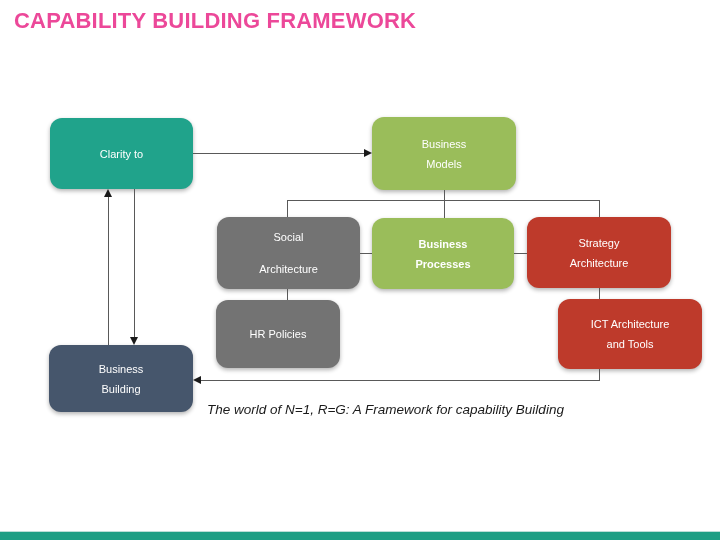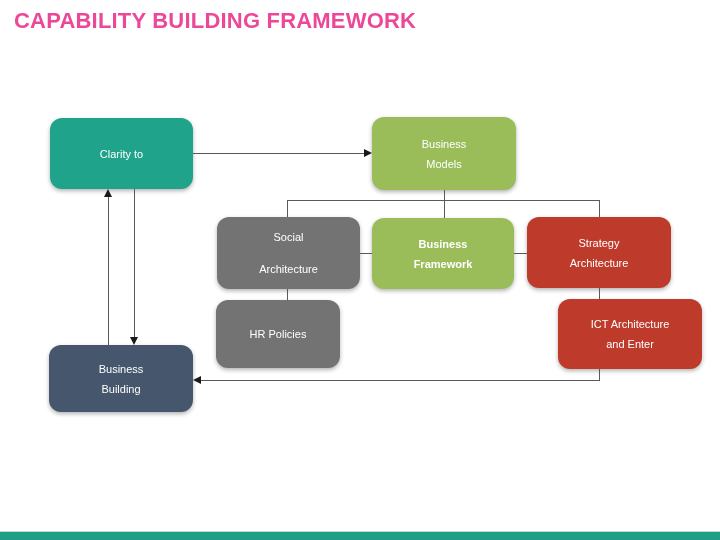--- a/index.html
+++ b/index.html
@@ -65,32 +65,32 @@
   <div class="node green n-models">
     <span>Business</span>
     <span>Models</span>
   </div>
   <div class="node orange n-social">
     <span>Social</span>
     <span>Architecture</span>
   </div>
   <div class="node green bold-label n-processes">
     <span>Business</span>
-    <span>Framework</span>
+    <span>Processes</span>
   </div>
   <div class="node red n-technical">
     <span>Strategy</span>
     <span>Architecture</span>
   </div>
   <div class="node orange n-hr">
     <span>HR Policies</span>
   </div>
   <div class="node red n-ict">
     <span>ICT Architecture</span>
-    <span>and Enter</span>
+    <span>and Tools</span>
   </div>
   <div class="node slate n-results">
     <span>Business</span>
     <span>Building</span>
   </div>
 
   <div class="hline" style="left:193px;top:153px;width:172px;"></div>
   <div class="arrow arrow-right" style="left:364px;top:149px;"></div>
 
   <div class="vline" style="left:444px;top:190px;height:10px;"></div>
@@ -107,15 +107,16 @@
 
   <div class="vline" style="left:599px;top:369px;height:12px;"></div>
   <div class="hline" style="left:200px;top:380px;width:400px;"></div>
   <div class="arrow arrow-left" style="left:193px;top:376px;"></div>
 
   <div class="vline" style="left:108px;top:197px;height:148px;"></div>
   <div class="arrow arrow-up" style="left:104px;top:189px;"></div>
   <div class="vline" style="left:134px;top:189px;height:149px;"></div>
   <div class="arrow arrow-down" style="left:130px;top:337px;"></div>
 
+  <div class="caption">The world of N=1, R=G: A Framework for capability Building</div>
 
   <div class="footer-bar"></div>
 </div>
 
 </body></html>

